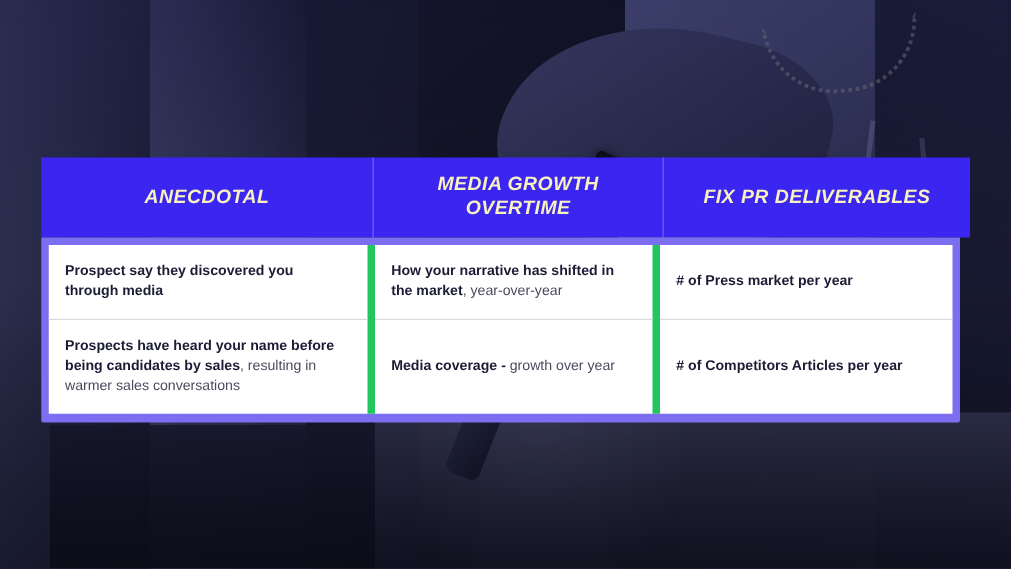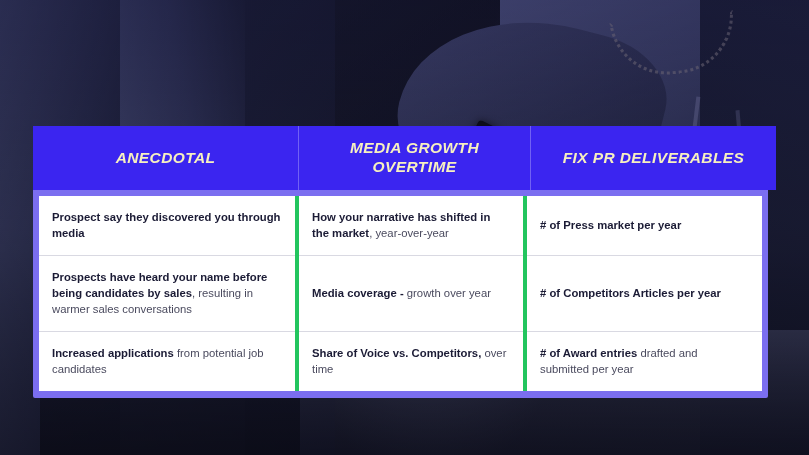--- a/index.html
+++ b/index.html
@@ -185,21 +185,21 @@
     background: #ffffff;
     table-layout: fixed;
   }
   .body-table td {
     vertical-align: middle;
     padding: 13px 14px 14px 13px;
     font-size: 11.3px;
     line-height: 1.42;
     color: #4a4a5e;
     border-bottom: 1px solid #d9d9e2;
-    border-right: 4px solid #22c55e;
+    border-right: 6px solid #22c55e;
   }
   .body-table tr:last-child td { border-bottom: none; }
   .body-table td:last-child { border-right: none; }
   .col-a { width: 258px; }
   .col-b { width: 228px; }
   .col-c { width: 237px; }
   .body-table b {
     color: #1b1b35;
     font-weight: bold;
   }
@@ -264,29 +264,18 @@
             <td>
               <b>Prospects have heard your name before being candidates by sales</b><span>, resulting in warmer sales conversations</span>
             </td>
             <td>
               <b>Media coverage -</b><span> growth over year</span>
             </td>
             <td>
               <b># of Competitors Articles per year</b><span></span>
             </td>
           </tr>
-          <tr>
-            <td>
-              <b>Increased applications</b><span> from potential job candidates</span>
-            </td>
-            <td>
-              <b>Share of Voice vs. Competitors,</b><span> over time</span>
-            </td>
-            <td>
-              <b># of Award entries</b><span> drafted and submitted per year</span>
-            </td>
-          </tr>
         </tbody>
       </table>
     </div>
 
   </div>
 </div>
 
 </body></html>

